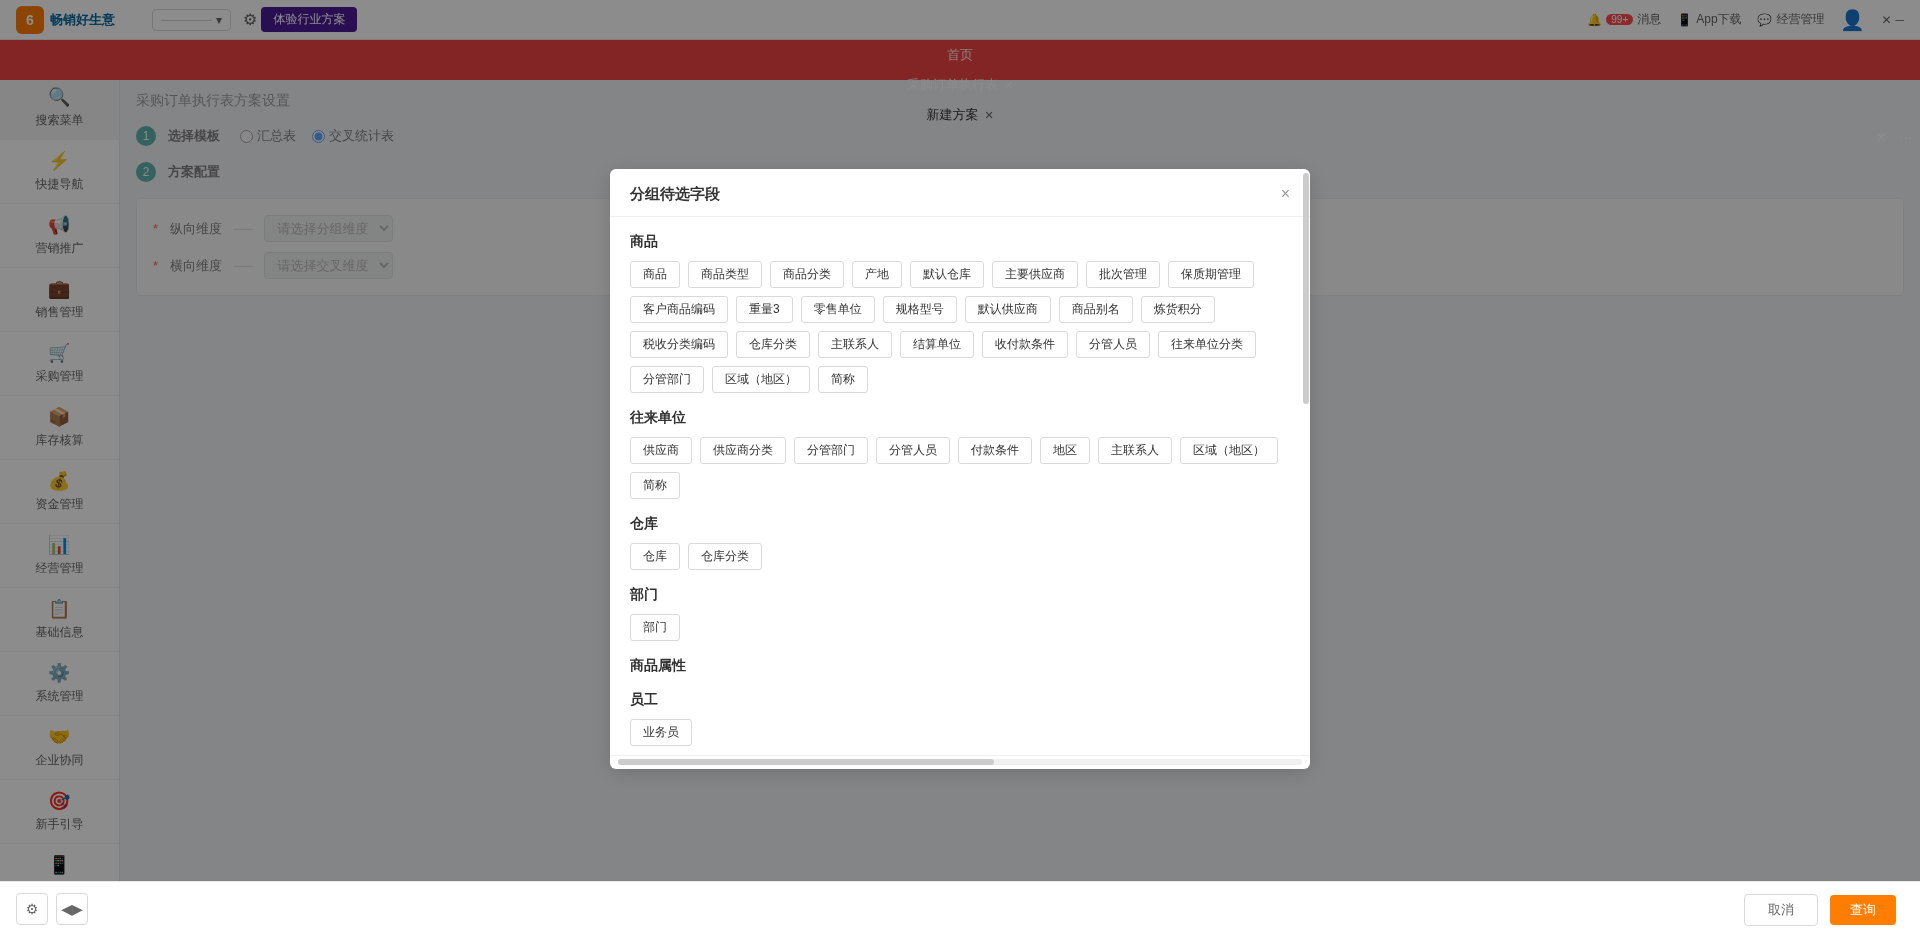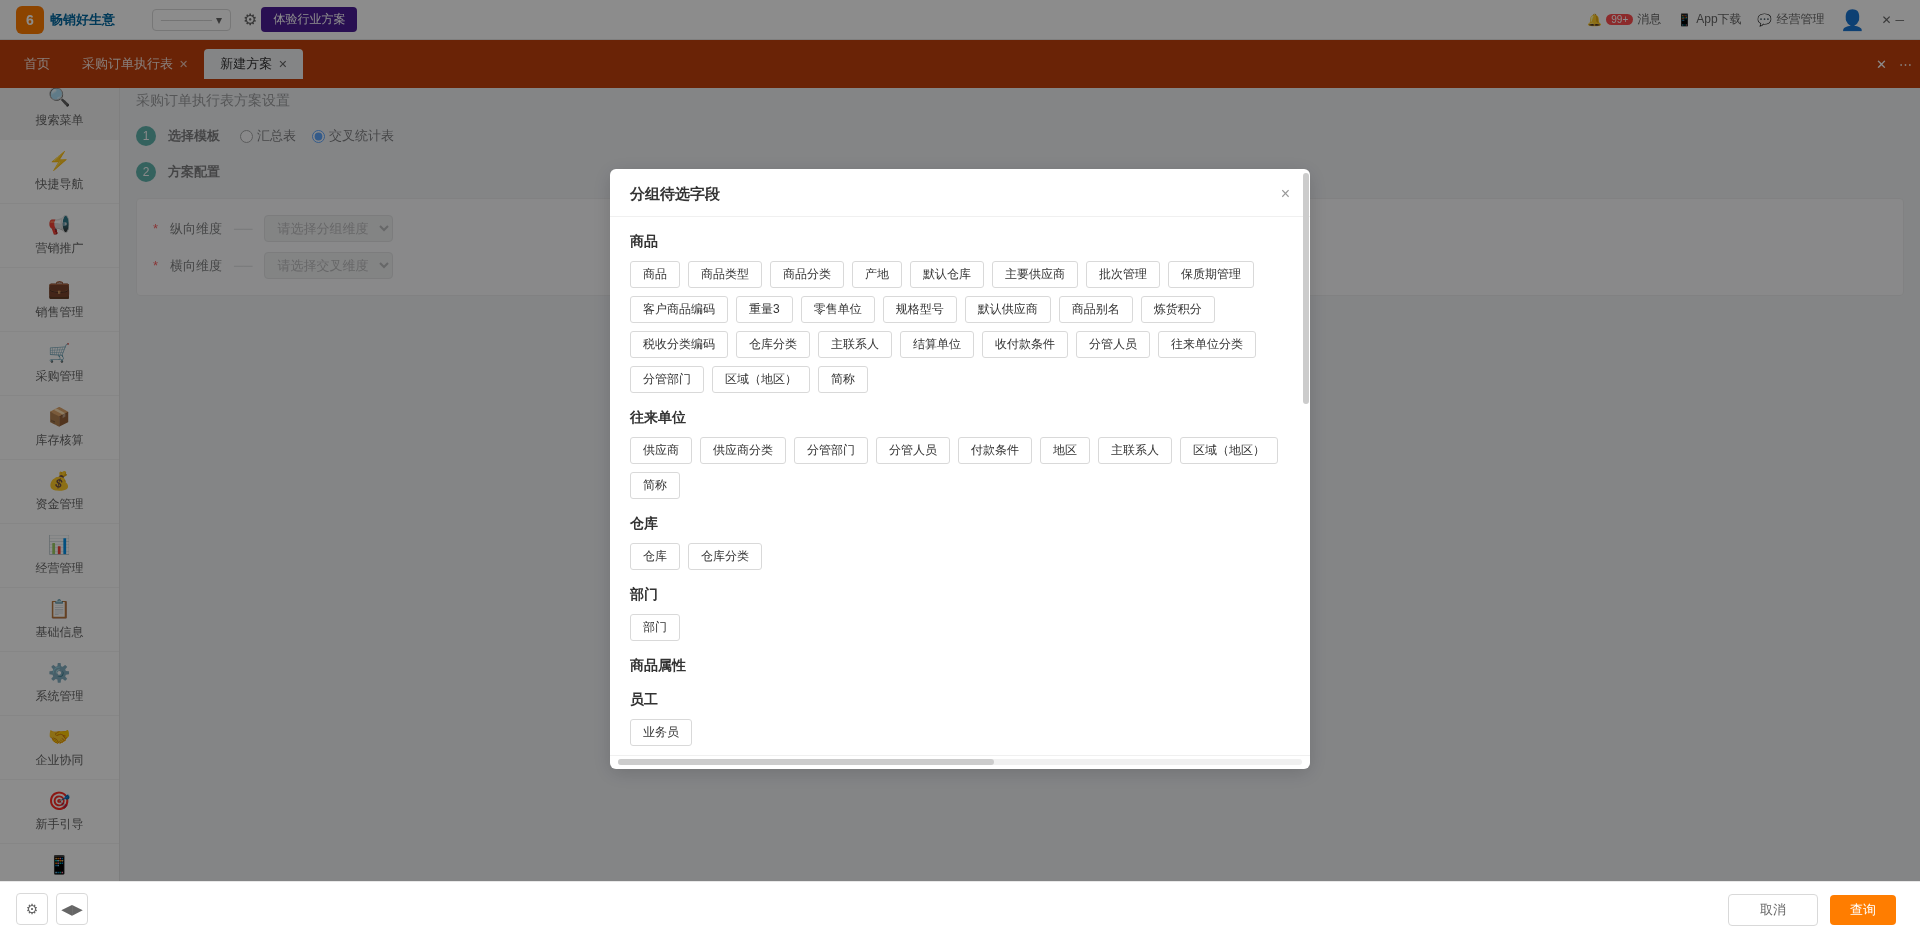--- a/index.html
+++ b/index.html
@@ -12,21 +12,21 @@
     .logo-text { color: #0369a1; font-size: 13px; font-weight: bold; }
     .topbar-search { display: flex; align-items: center; gap: 4px; }
     .search-select { border: 1px solid #d9d9d9; border-radius: 4px; padding: 3px 8px; font-size: 12px; color: #666; display: flex; align-items: center; gap: 4px; cursor: pointer; }
     .topbar-btn { background: #4c1d95; color: #fff; border: none; border-radius: 4px; padding: 4px 12px; font-size: 12px; cursor: pointer; }
     .topbar-settings { margin-left: 8px; color: #666; cursor: pointer; font-size: 16px; }
     .topbar-right { margin-left: auto; display: flex; align-items: center; gap: 16px; font-size: 12px; color: #666; }
     .topbar-right-item { display: flex; align-items: center; gap: 4px; cursor: pointer; }
     .badge { background: #ff4d4f; color: #fff; border-radius: 10px; padding: 0 5px; font-size: 10px; min-width: 16px; text-align: center; }
 
     
-    .navtabs { height: 48px; background: #c2410c; display: flex; align-items: center; padding: 0 8px; position: fixed; top: 40px; left: 0; right: 0; z-index: 99; }
+    .navtabs { height: 40px; background: #ef4444; display: flex; align-items: center; padding: 0 8px; position: fixed; top: 40px; left: 0; right: 0; z-index: 99; flex-direction: column; }
     .navtab { padding: 6px 16px; color: rgba(255,255,255,0.85); font-size: 13px; cursor: pointer; border-radius: 4px 4px 0 0; display: flex; align-items: center; gap: 6px; }
     .navtab.active { background: #f0f2f5; color: #333; }
     .navtab-close { color: rgba(255,255,255,0.7); font-size: 11px; cursor: pointer; }
     .navtab.active .navtab-close { color: #666; }
     .navtabs-action { margin-left: auto; display: flex; align-items: center; gap: 8px; }
 
     
     .sidebar { position: fixed; top: 76px; left: 0; bottom: 0; width: 120px; background: #fff; border-right: 1px solid #e8e8e8; overflow-y: auto; z-index: 98; }
     .sidebar-item { display: flex; flex-direction: column; align-items: center; padding: 10px 4px; cursor: pointer; color: #666; font-size: 12px; gap: 4px; border-bottom: 1px solid #f5f5f5; }
     .sidebar-item-icon { font-size: 18px; }
@@ -59,21 +59,21 @@
     .page-title { font-size: 14px; color: #666; margin-bottom: 16px; }
     .step-row { display: flex; align-items: center; gap: 12px; margin-bottom: 16px; }
     .step-num { background: #00897b; color: #fff; border-radius: 50%; width: 20px; height: 20px; display: flex; align-items: center; justify-content: center; font-size: 12px; flex-shrink: 0; }
     .step-label { font-size: 13px; font-weight: 600; }
     .radio-group { display: flex; align-items: center; gap: 16px; margin-left: 8px; }
     .radio-item { display: flex; align-items: center; gap: 4px; cursor: pointer; font-size: 13px; }
     .config-section { background: #fff; border: 1px solid #e8e8e8; border-radius: 4px; padding: 16px; margin-bottom: 12px; }
 
     
     .bottom-bar { position: fixed; bottom: 0; left: 0; right: 0; height: 56px; background: #fff; border-top: 1px solid #e8e8e8; display: flex; align-items: center; justify-content: flex-end; padding: 0 24px; gap: 12px; z-index: 300; }
-    .btn-cancel { border: 1px solid #d9d9d9; background: #fff; color: #666; border-radius: 4px; padding: 6px 31px; font-size: 13px; cursor: pointer; }
+    .btn-cancel { border: 1px solid #d9d9d9; background: #fff; color: #666; border-radius: 4px; padding: 6px 23px; font-size: 13px; cursor: pointer; }
     .btn-confirm { background: #ff7d00; color: #fff; border: none; border-radius: 4px; padding: 6px 20px; font-size: 13px; cursor: pointer; }
 
     .bottom-left-btns { position: fixed; bottom: 12px; left: 16px; display: flex; gap: 8px; z-index: 300; }
     .bottom-icon-btn { width: 32px; height: 32px; border: 1px solid #d9d9d9; border-radius: 4px; display: flex; align-items: center; justify-content: center; cursor: pointer; background: #fff; color: #666; font-size: 14px; }
   </style>
 </head>
 <body>
 
 <div class="overlay"></div>
 

